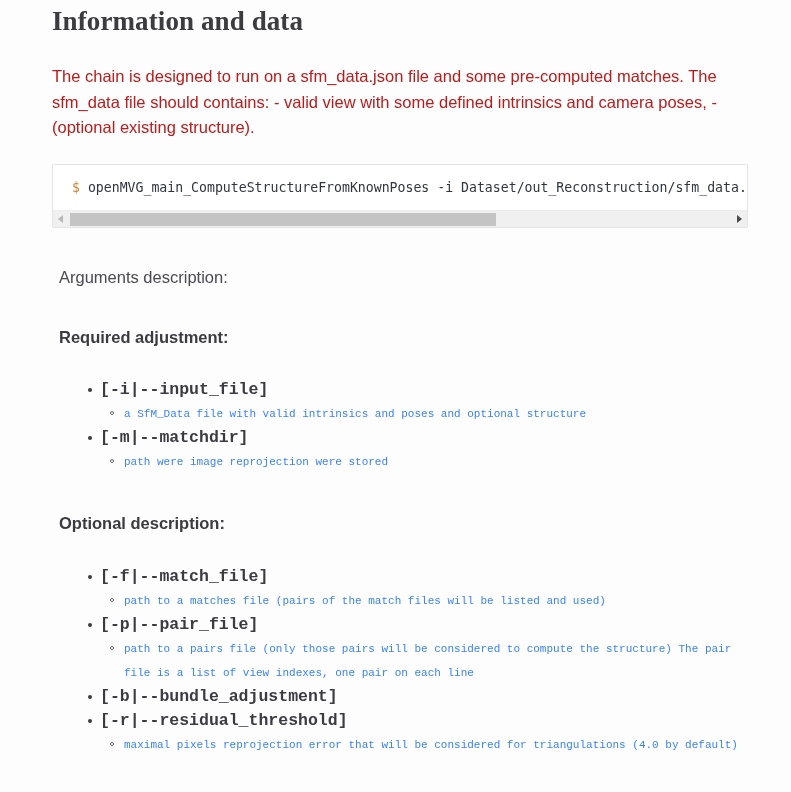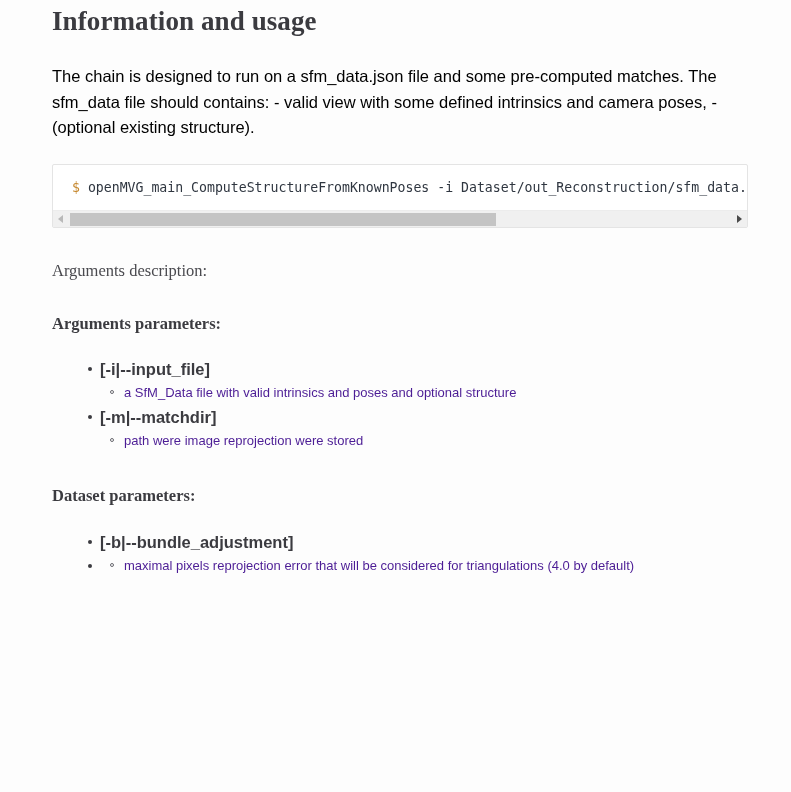--- a/index.html
+++ b/index.html
@@ -29,21 +29,21 @@
     line-height: 32px;
     color: #3b3b40;
     margin: 0;
     padding-top: 5px;
     letter-spacing: 0.1px;
   }
 
   p.intro {
     font-size: 16.5px;
     line-height: 25.5px;
-    color: #000000;
+    color: #b91c1c;
     margin: 0;
     padding-top: 27px;
     max-width: 698px;
   }
 
   .code-wrap {
     margin-top: 23px;
     width: 696px;
     border: 1px solid #e4e4e4;
     border-radius: 2px;
@@ -93,36 +93,36 @@
     top: 2px;
     width: 426px;
     height: 13px;
     background: #c4c4c4;
   }
 
   p.section-text {
     font-size: 16.5px;
     line-height: 25px;
     color: #4a4a4f;
-    margin: 0;
-    font-family: Liberation Serif, serif;
+    margin: 7px;
   }
   p.args-desc { padding-top: 30px; }
   p.sec-head {
     font-weight: bold;
     color: #3b3b40;
     padding-top: 28px;
   }
   p.sec-head-opt { padding-top: 30px; }
 
   ul.param-list {
     list-style: none;
     margin: 0;
     padding: 0;
     padding-top: 21px;
+    font-family: Liberation Mono, monospace;
   }
   ul.param-list.opt { padding-top: 22px; }
 
   li.param-item {
     position: relative;
     padding-left: 48px;
     margin: 0;
   }
   li.param-item::before {
     content: "";
@@ -143,80 +143,93 @@
   }
 
   ul.desc-list {
     list-style: none;
     margin: 0;
     padding: 0;
   }
   li.desc-item {
     position: relative;
     padding-left: 24px;
-    font-size: 13px;
+    font-size: 11px;
     line-height: 24px;
-    color: #4c1d95;
+    color: #3b82f6;
     max-width: 672px;
   }
   li.desc-item::before {
     content: "";
     position: absolute;
     left: 10px;
     top: 9px;
     width: 4px;
     height: 4px;
     border-radius: 50%;
     border: 1px solid #6a6a70;
     box-sizing: border-box;
   }
 </style>
 </head>
 <body>
 
 <div class="page">
 
-  <h1 class="doc-title">Information and usage</h1>
+  <h1 class="doc-title">Information and data</h1>
 
   <p class="intro">The chain is designed to run on a sfm_data.json file and some pre-computed matches. The sfm_data file should contains: - valid view with some defined intrinsics and camera poses, - (optional existing structure).</p>
 
   <div class="code-wrap">
     <div class="code-line"><span class="prompt">$</span><span> openMVG_main_ComputeStructureFromKnownPoses -i Dataset/out_Reconstruction/sfm_data.json -</span></div>
     <div class="hscroll">
       <span class="arrow-left"></span>
       <span class="thumb"></span>
       <span class="arrow-right"></span>
     </div>
   </div>
 
   <p class="section-text args-desc">Arguments description:</p>
 
-  <p class="section-text sec-head">Arguments parameters:</p>
+  <p class="section-text sec-head">Required adjustment:</p>
 
   <ul class="param-list">
     <li class="param-item">
       <span class="param-name">[-i|--input_file]</span>
       <ul class="desc-list">
         <li class="desc-item">a SfM_Data file with valid intrinsics and poses and optional structure</li>
       </ul>
     </li>
     <li class="param-item">
       <span class="param-name">[-m|--matchdir]</span>
       <ul class="desc-list">
         <li class="desc-item">path were image reprojection were stored</li>
       </ul>
     </li>
   </ul>
 
-  <p class="section-text sec-head sec-head-opt">Dataset parameters:</p>
+  <p class="section-text sec-head sec-head-opt">Optional description:</p>
 
   <ul class="param-list opt">
     <li class="param-item">
+      <span class="param-name">[-f|--match_file]</span>
+      <ul class="desc-list">
+        <li class="desc-item">path to a matches file (pairs of the match files will be listed and used)</li>
+      </ul>
+    </li>
+    <li class="param-item">
+      <span class="param-name">[-p|--pair_file]</span>
+      <ul class="desc-list">
+        <li class="desc-item">path to a pairs file (only those pairs will be considered to compute the structure) The pair file is a list of view indexes, one pair on each line</li>
+      </ul>
+    </li>
+    <li class="param-item">
       <span class="param-name">[-b|--bundle_adjustment]</span>
     </li>
     <li class="param-item">
+      <span class="param-name">[-r|--residual_threshold]</span>
       <ul class="desc-list">
         <li class="desc-item">maximal pixels reprojection error that will be considered for triangulations (4.0 by default)</li>
       </ul>
     </li>
   </ul>
 
 </div>
 
 </body></html>

